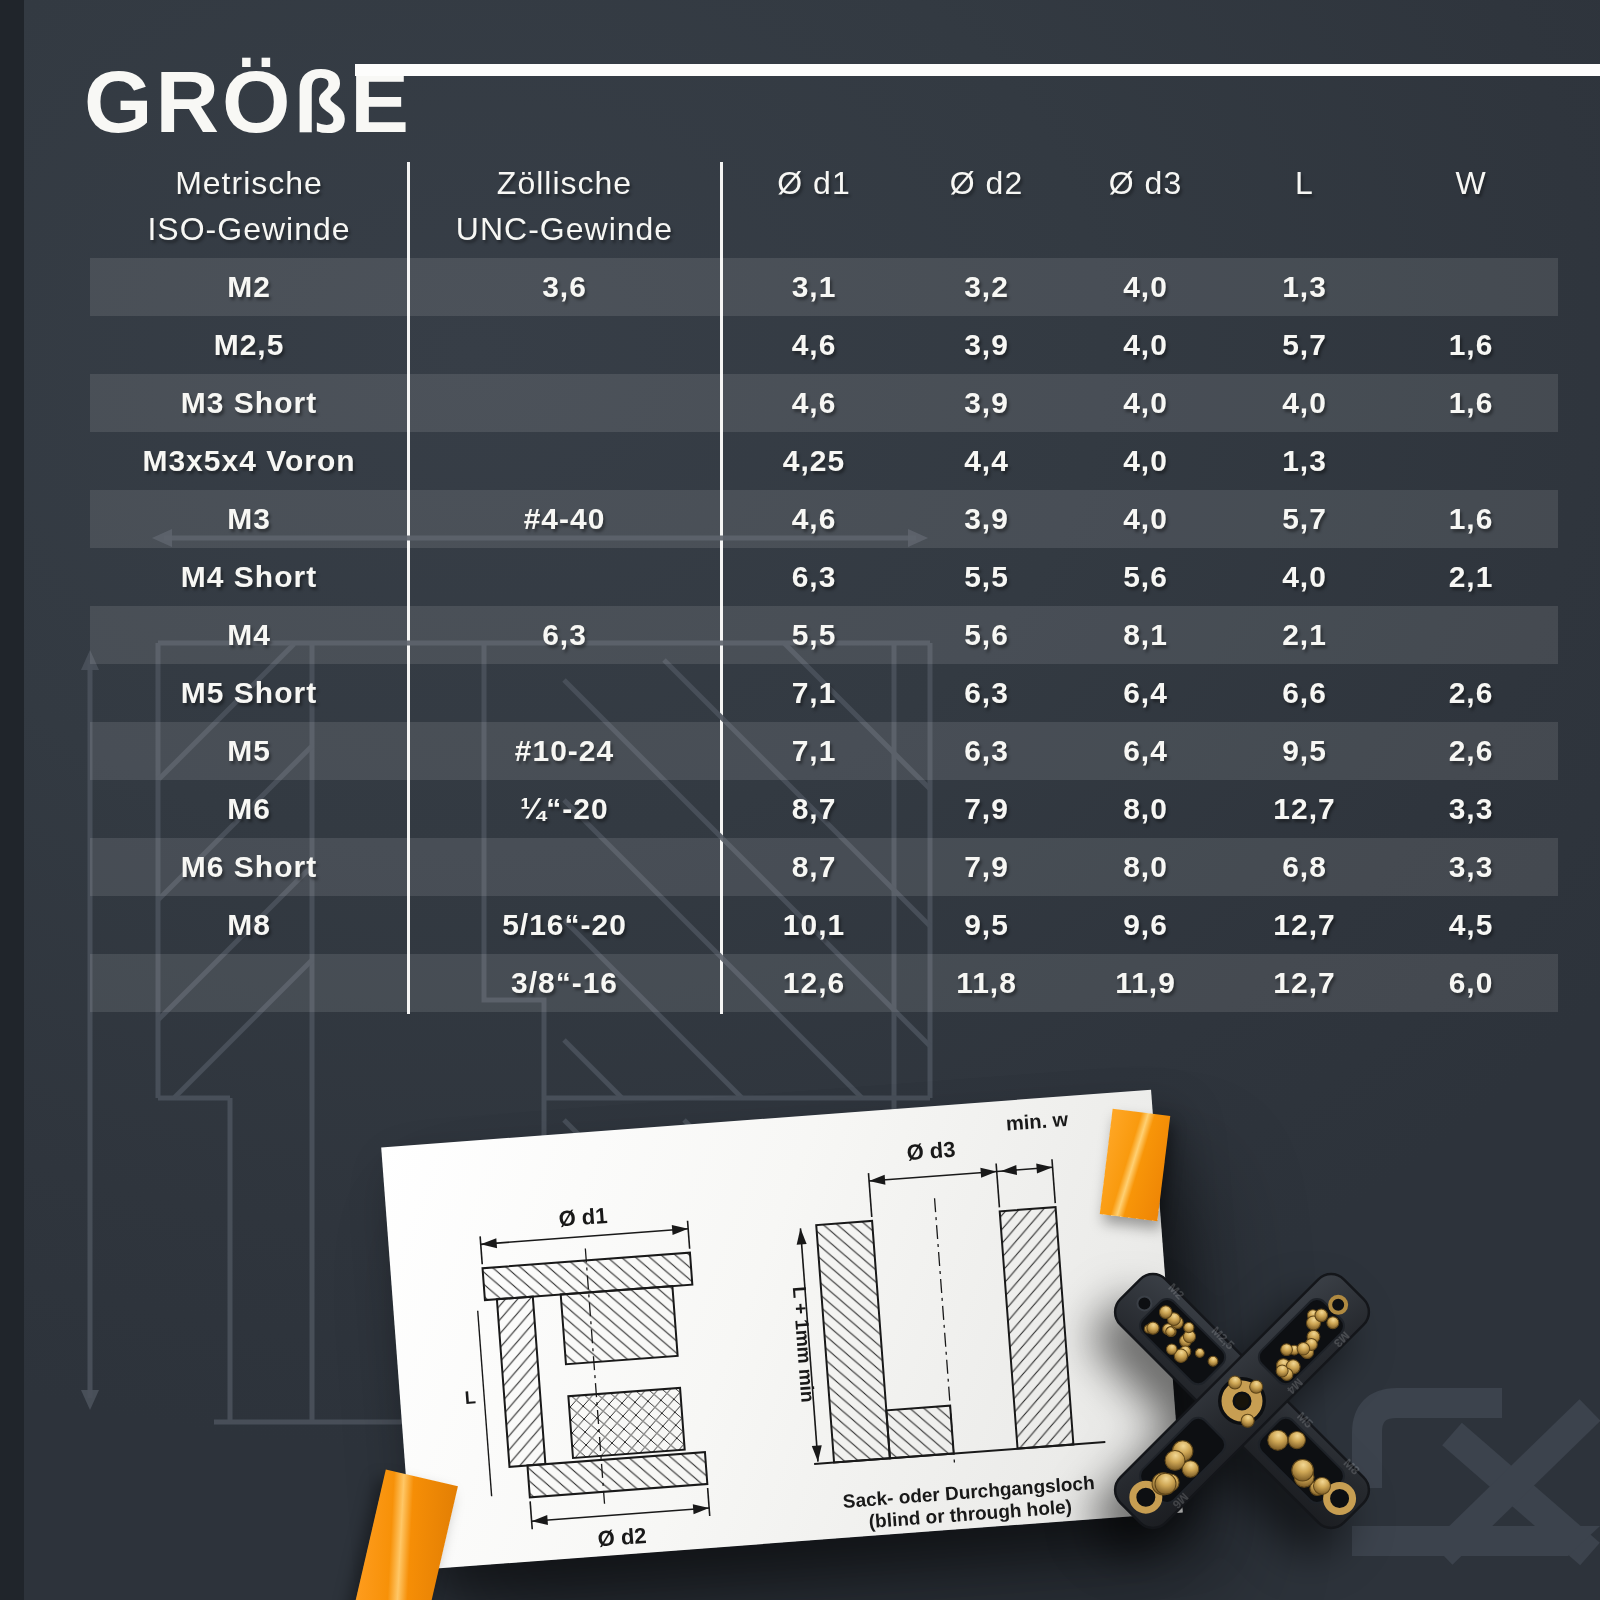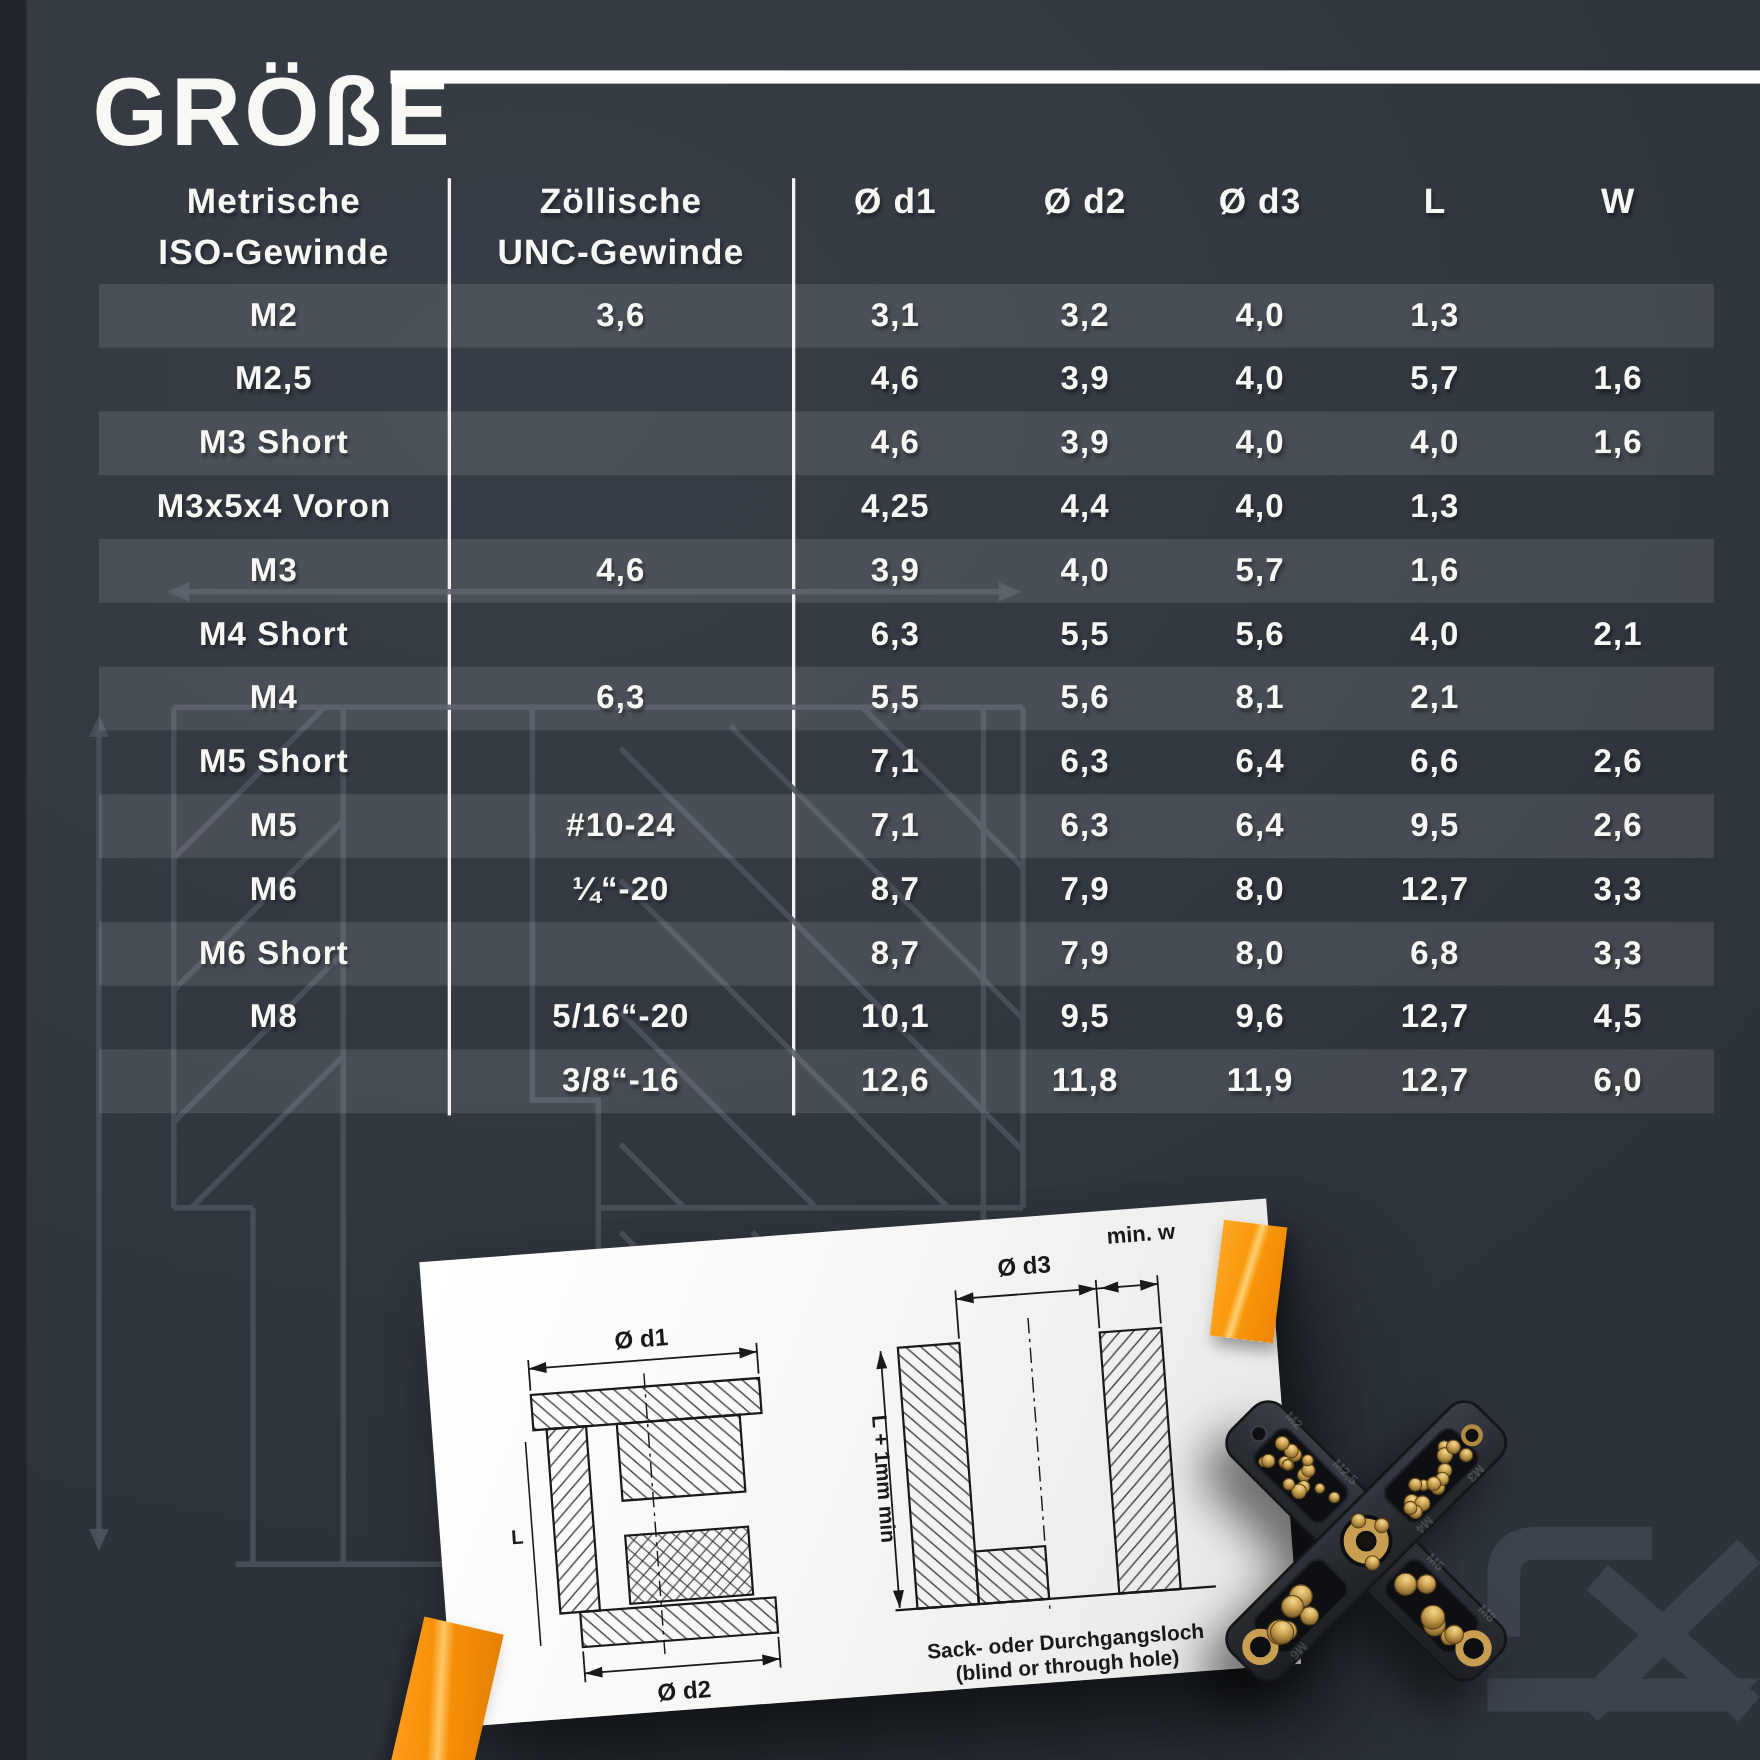--- a/index.html
+++ b/index.html
@@ -15,21 +15,21 @@
     position:absolute;left:60px;top:54px;font-size:88px;line-height:96px;
     font-weight:700;letter-spacing:3px;color:#f8f8f5;
   }
   .title-rule{position:absolute;left:331px;top:64px;width:1269px;height:12px;background:#fdfdfc;}
   
   .thead{
     position:absolute;left:66px;top:160px;width:1468px;
     display:grid;grid-template-columns:318px 313px 186px 159px 159px 159px 174px;
   }
   .thead .hcell{display:flex;flex-direction:column;align-items:center;}
-  .thead .hline{font-size:32px;font-weight:700;line-height:46px;letter-spacing:1px;
+  .thead .hline{font-size:32px;font-weight:400;line-height:46px;letter-spacing:1px;
     text-shadow:2px 3px 3px rgba(0,0,0,.35);white-space:nowrap;}
   .vsep{position:absolute;top:162px;width:3px;height:852px;background:rgba(252,252,251,.96);}
   #vsep1{left:383px;} #vsep2{left:696px;}
   #rows{position:absolute;left:66px;top:258px;width:1468px;z-index:3;}
   .trow{display:grid;grid-template-columns:318px 313px 186px 159px 159px 159px 174px;height:58px;}
   .trow.alt{background:rgba(255,255,255,0.105);}
   .tcell{font-size:30px;font-weight:700;letter-spacing:1px;line-height:58px;text-align:center;
     color:#f7f7f4;text-shadow:2px 3px 3px rgba(0,0,0,.38);white-space:nowrap;}
   
   #deco{position:absolute;left:0;top:0;z-index:2;pointer-events:none;}
@@ -176,20 +176,21 @@
       <div class="trow">
         <div class="tcell">M3x5x4 Voron</div>
         <div class="tcell"></div>
         <div class="tcell">4,25</div>
         <div class="tcell">4,4</div>
         <div class="tcell">4,0</div>
         <div class="tcell">1,3</div>
       </div>
       <div class="trow alt">
         <div class="tcell">M3</div>
+        <div class="tcell">#4-40</div>
         <div class="tcell">4,6</div>
         <div class="tcell">3,9</div>
         <div class="tcell">4,0</div>
         <div class="tcell">5,7</div>
         <div class="tcell">1,6</div>
       </div>
       <div class="trow">
         <div class="tcell">M4 Short</div>
         <div class="tcell"></div>
         <div class="tcell">6,3</div>

